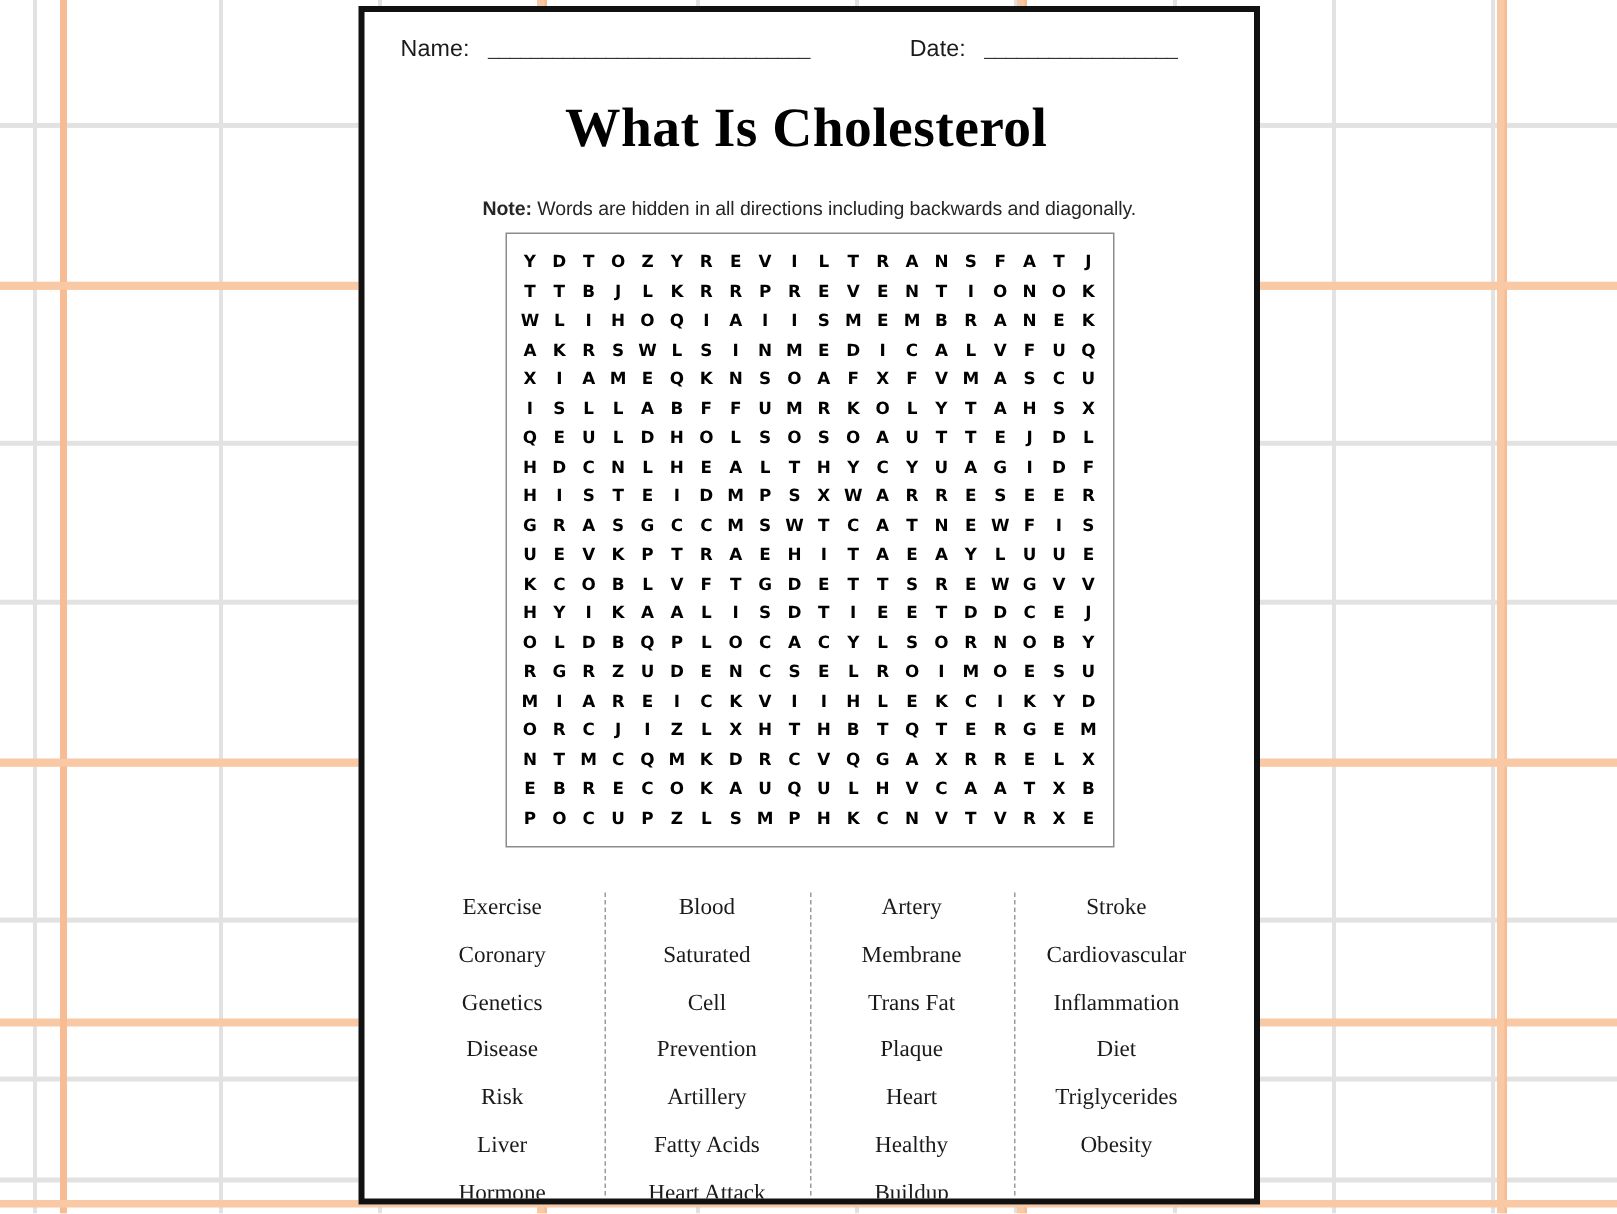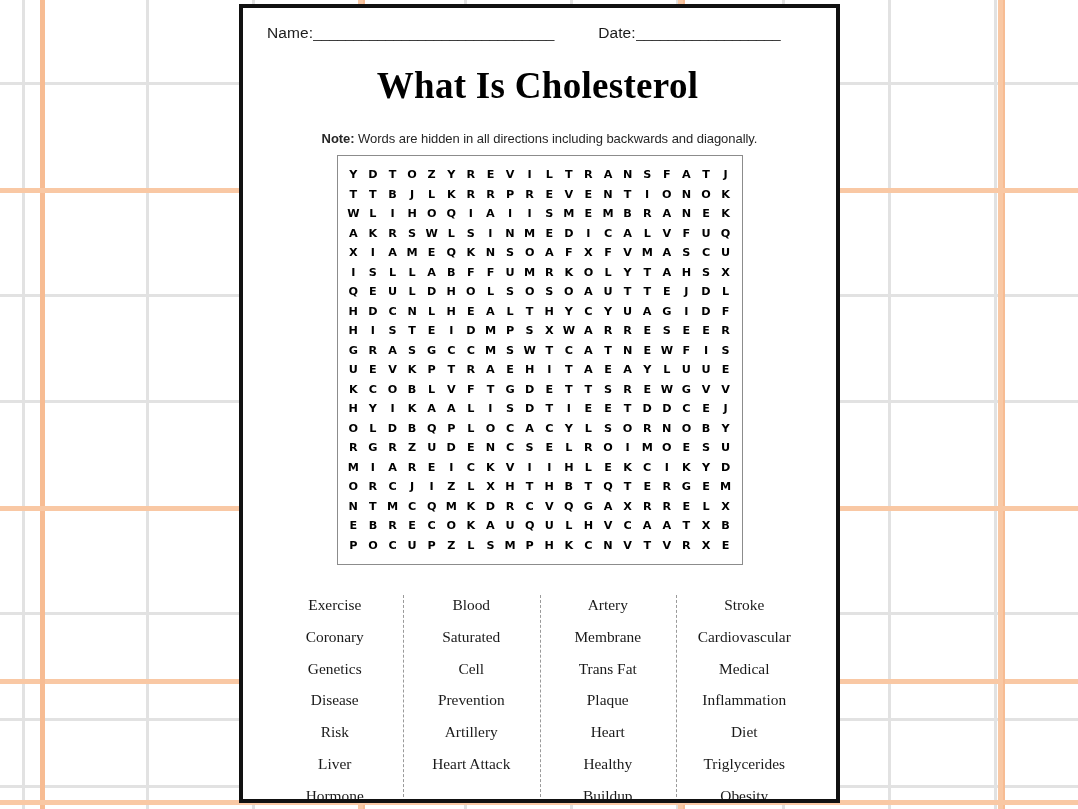--- a/index.html
+++ b/index.html
@@ -59,24 +59,25 @@
     align-items: baseline;
     padding: 16px 20px 0 24px;
     font-size: 15.5px;
     color: #1b1b1b;
     white-space: nowrap;
     letter-spacing: 0.1px;
   }
   .nd-field { display: flex; align-items: baseline; }
   .nd-label { font-family: "Liberation Sans", sans-serif; }
   .nd-rule {
-    font-family: Liberation Sans, sans-serif;
+    font-family: Liberation Serif, serif;
     letter-spacing: -0.6px;
     color: #333;
     overflow: hidden;
+    margin-left: 12px;
   }
   .nd-name .nd-rule { width: 250px; }
   .nd-date .nd-rule { width: 160px; }
   .nd-gap { width: 35px; }
 
   
   .title {
     text-align: center;
     font-family: "Liberation Serif", serif;
     font-weight: bold;
@@ -632,35 +633,35 @@
         <div class="word-item">Risk</div>
         <div class="word-item">Liver</div>
         <div class="word-item">Hormone</div>
       </div>
       <div class="word-col">
         <div class="word-item">Blood</div>
         <div class="word-item">Saturated</div>
         <div class="word-item">Cell</div>
         <div class="word-item">Prevention</div>
         <div class="word-item">Artillery</div>
+        <div class="word-item">Fatty Acids</div>
         <div class="word-item">Heart Attack</div>
       </div>
       <div class="word-col">
         <div class="word-item">Artery</div>
         <div class="word-item">Membrane</div>
         <div class="word-item">Trans Fat</div>
         <div class="word-item">Plaque</div>
         <div class="word-item">Heart</div>
         <div class="word-item">Healthy</div>
         <div class="word-item">Buildup</div>
       </div>
       <div class="word-col">
         <div class="word-item">Stroke</div>
         <div class="word-item">Cardiovascular</div>
-        <div class="word-item">Medical</div>
         <div class="word-item">Inflammation</div>
         <div class="word-item">Diet</div>
         <div class="word-item">Triglycerides</div>
         <div class="word-item">Obesity</div>
       </div>
     </div>
 
 </div>
 
 </body></html>

